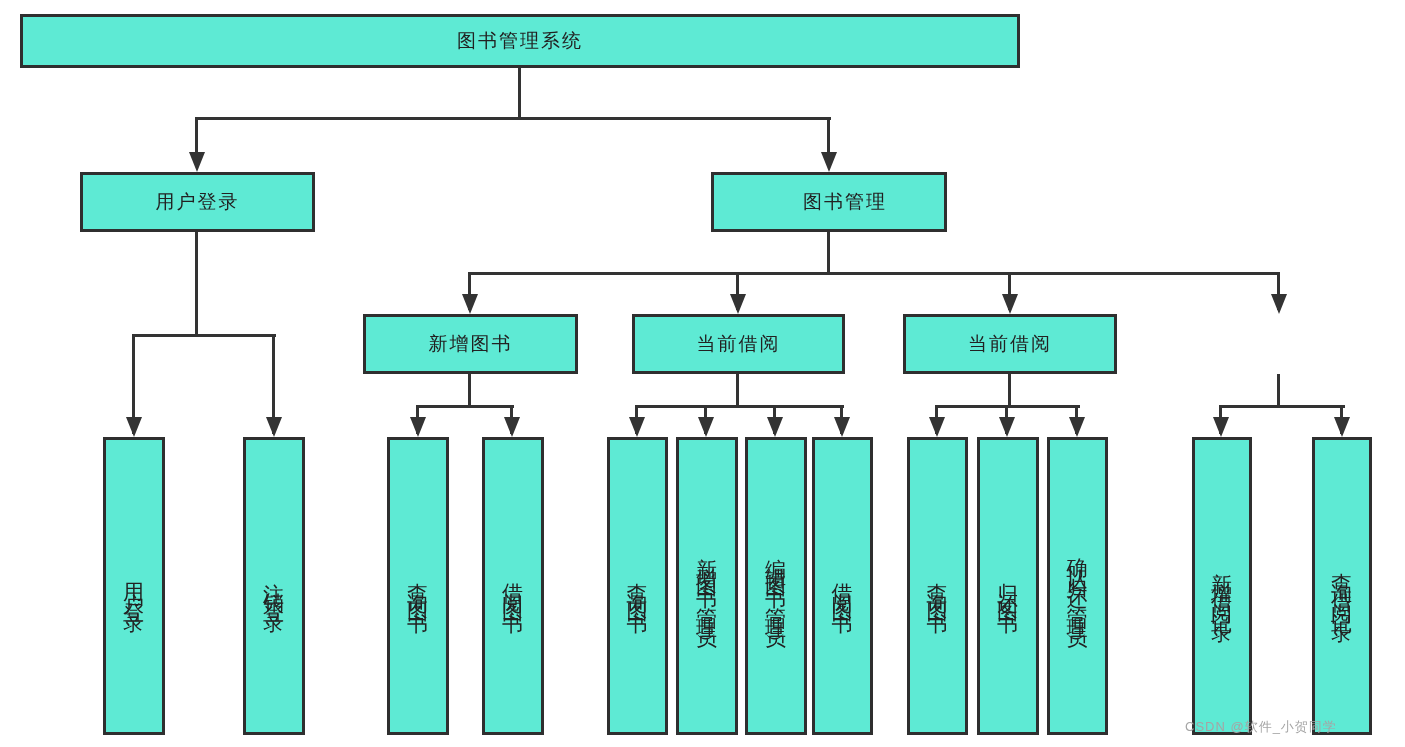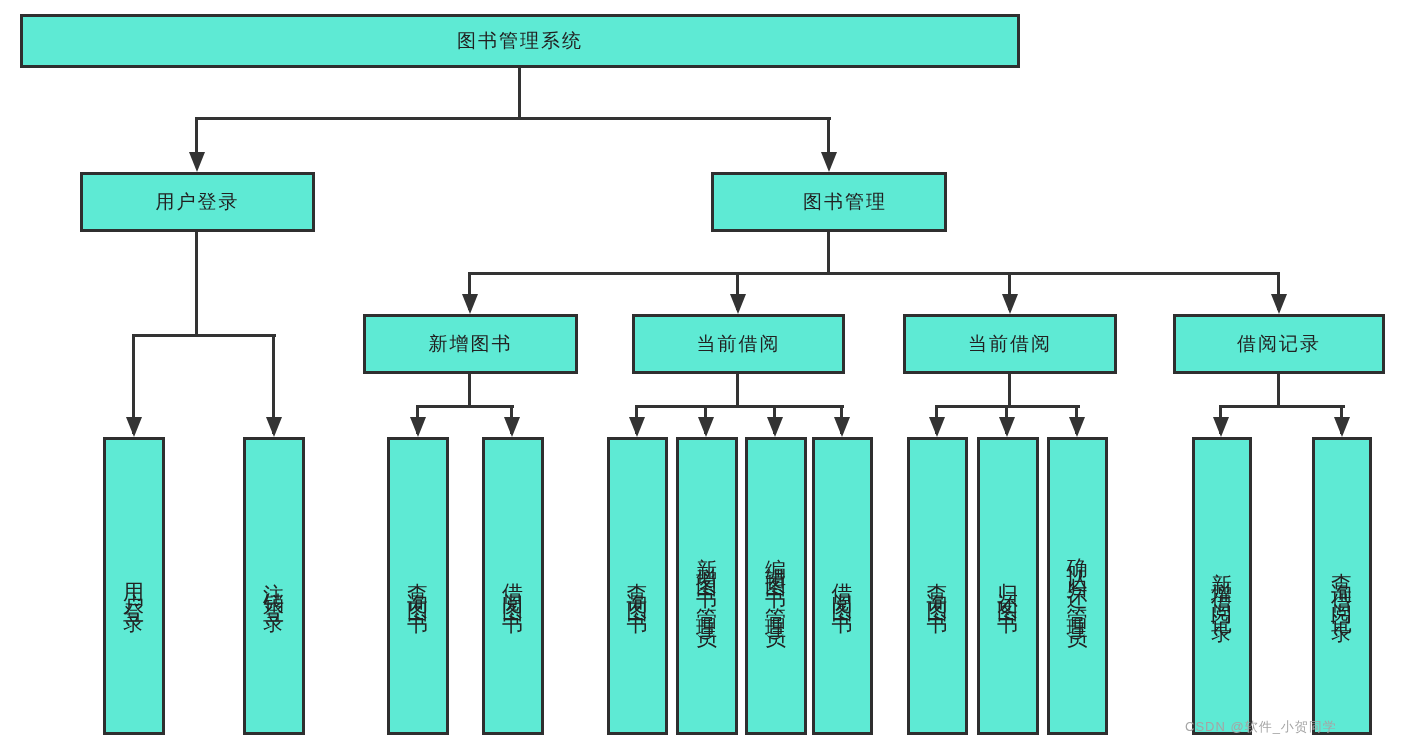--- a/index.html
+++ b/index.html
@@ -110,23 +110,20 @@
 
   <div class="box" style="left:363px;top:314px;width:215px;height:60px;">
     <span class="lbl">新增图书</span>
   </div>
   <div class="box" style="left:632px;top:314px;width:213px;height:60px;">
     <span class="lbl">当前借阅</span>
   </div>
   <div class="box" style="left:903px;top:314px;width:214px;height:60px;">
     <span class="lbl">当前借阅</span>
   </div>
-  <div class="box" style="left:1173px;top:314px;width:212px;height:60px;">
-    <span class="lbl">借阅记录</span>
-  </div>
 
   <div class="box leaf" style="left:103px;top:437px;width:62px;height:298px;">
     <span class="lbl">用户登录</span>
   </div>
   <div class="box leaf" style="left:243px;top:437px;width:62px;height:298px;">
     <span class="lbl">注销登录</span>
   </div>
   <div class="box leaf" style="left:387px;top:437px;width:62px;height:298px;">
     <span class="lbl">查询图书</span>
   </div>

